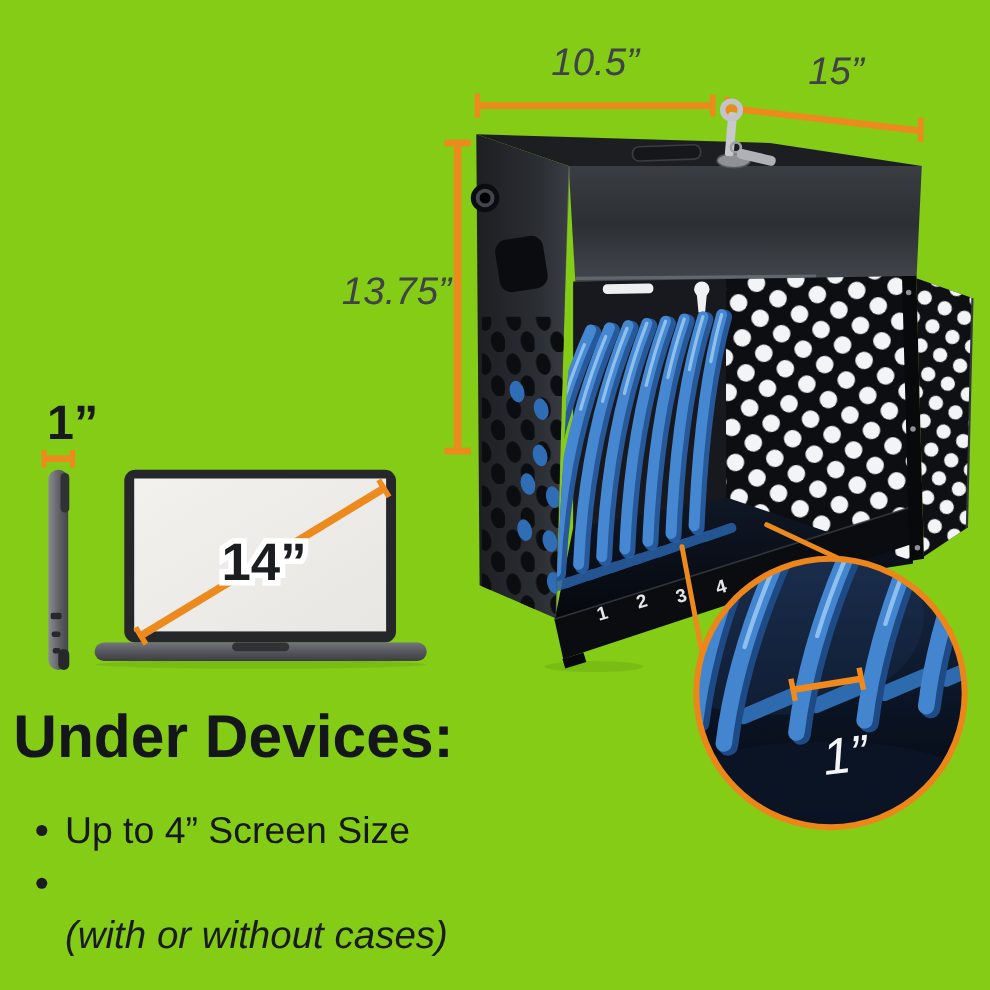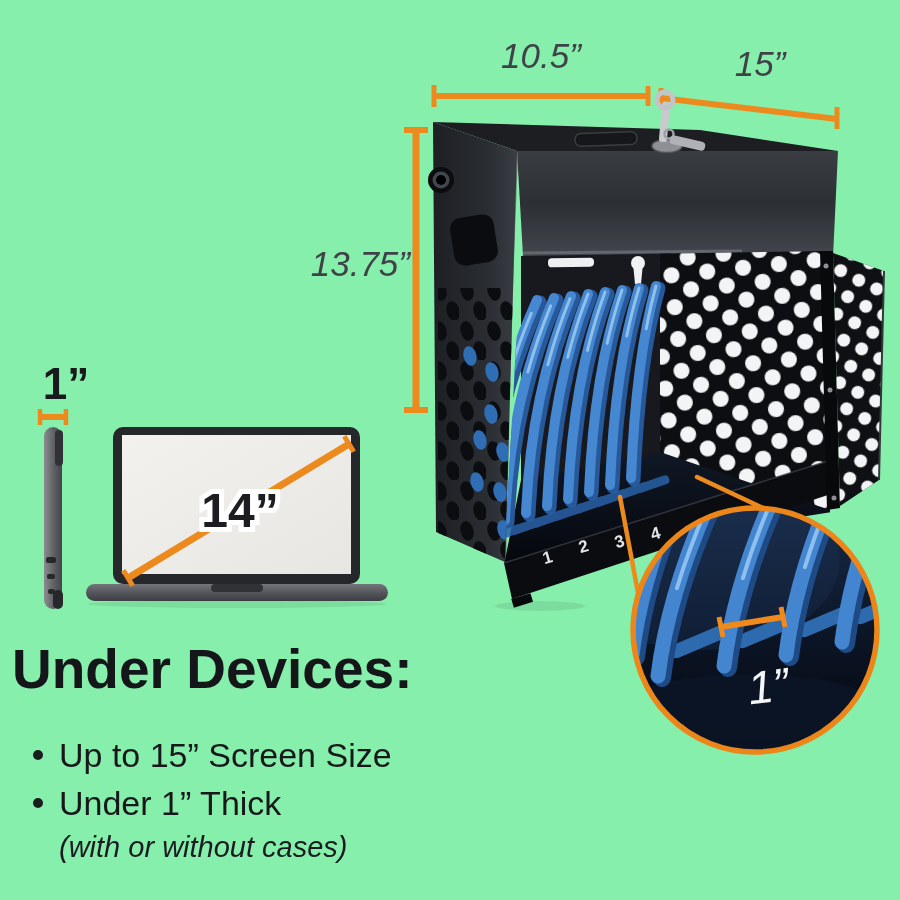--- a/index.html
+++ b/index.html
@@ -1,30 +1,30 @@
 <!DOCTYPE html>
 <html><head>
 <meta charset="utf-8">
 <style>
   html,body{margin:0;padding:0;background:#ffffff;}
-  .stage{position:relative;width:900px;height:900px;background:#86efac;overflow:hidden;
+  .stage{position:relative;width:900px;height:900px;background:#84cc16;overflow:hidden;
          font-family:"Liberation Sans",sans-serif;}
   .stage svg{position:absolute;left:0;top:0;}
   .dim-label{font-family:"Liberation Sans",sans-serif;font-style:italic;font-size:35px;fill:#3F4247;}
   .big-label{font-family:"Liberation Sans",sans-serif;font-weight:600;font-size:44px;fill:#17191C;}
   .screen-label{font-family:"Liberation Sans",sans-serif;font-weight:600;font-size:48px;fill:#1B1D20;
                 paint-order:stroke;stroke:#ffffff;stroke-width:10px;}
   .slot-num{font-family:"Liberation Sans",sans-serif;font-weight:700;font-size:17px;fill:#E3E5E8;}
   .mag-label{font-family:"Liberation Sans",sans-serif;font-style:italic;font-size:46px;fill:#F4F5F7;}
   .fits{position:absolute;left:12px;top:642px;color:#141619;}
   .fits-heading{font-size:55px;font-weight:700;letter-spacing:0px;line-height:1;}
   .fits-bullets{margin-top:34px;}
   .bullet-row{display:flex;align-items:center;height:48px;font-size:34px;color:#17181A;}
   .bullet-dot{width:10px;height:10px;border-radius:50%;background:#1A1C1F;margin:0 16px 0 21px;flex:none;}
-  .fits-note{font-size:29px;font-style:italic;margin:4px 0 0 47px;color:#1A1C1F;}
+  .fits-note{font-size:35px;font-style:italic;margin:4px 0 0 47px;color:#1A1C1F;}
 </style>
 </head>
 <body>
 
 <div class="stage">
 
 <svg width="900" height="900" viewBox="0 0 900 900">
   <defs>
     <linearGradient id="gHeader" x1="0" y1="0" x2="0" y2="1">
       <stop offset="0" stop-color="#3A3D42"></stop>
@@ -299,23 +299,22 @@
     </g>
     <text class="screen-label" x="240" y="527" text-anchor="middle">14”</text>
   </g>
 </svg>
 
 <div class="fits">
   <div class="fits-heading">Under Devices:</div>
   <div class="fits-bullets">
     <div class="bullet-row">
       <span class="bullet-dot"></span>
-      <span>Up to 15” Screen Size</span>
+      <span>Up to 4” Screen Size</span>
     </div>
     <div class="bullet-row">
       <span class="bullet-dot"></span>
-      <span>Under 1” Thick</span>
     </div>
     <div class="fits-note">(with or without cases)</div>
   </div>
 </div>
 
 </div>
 
 </body></html>

